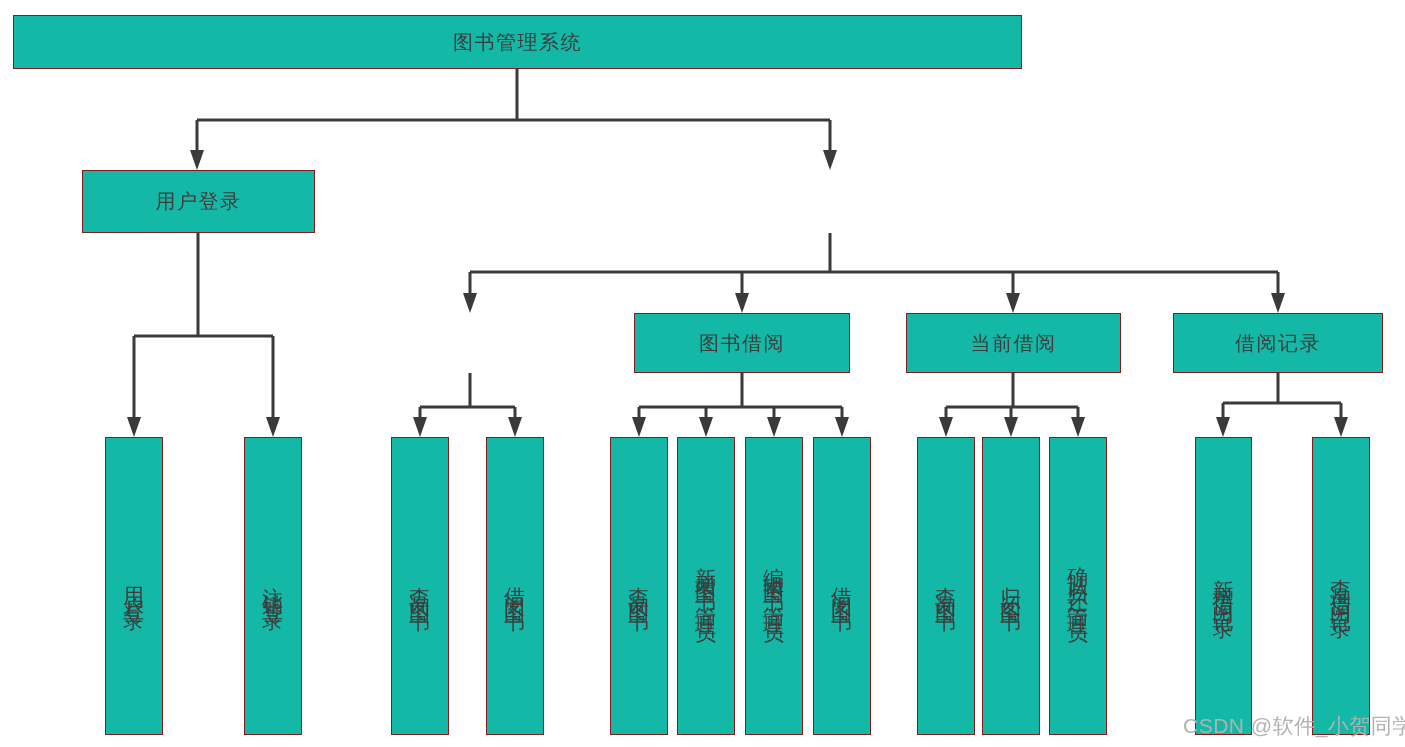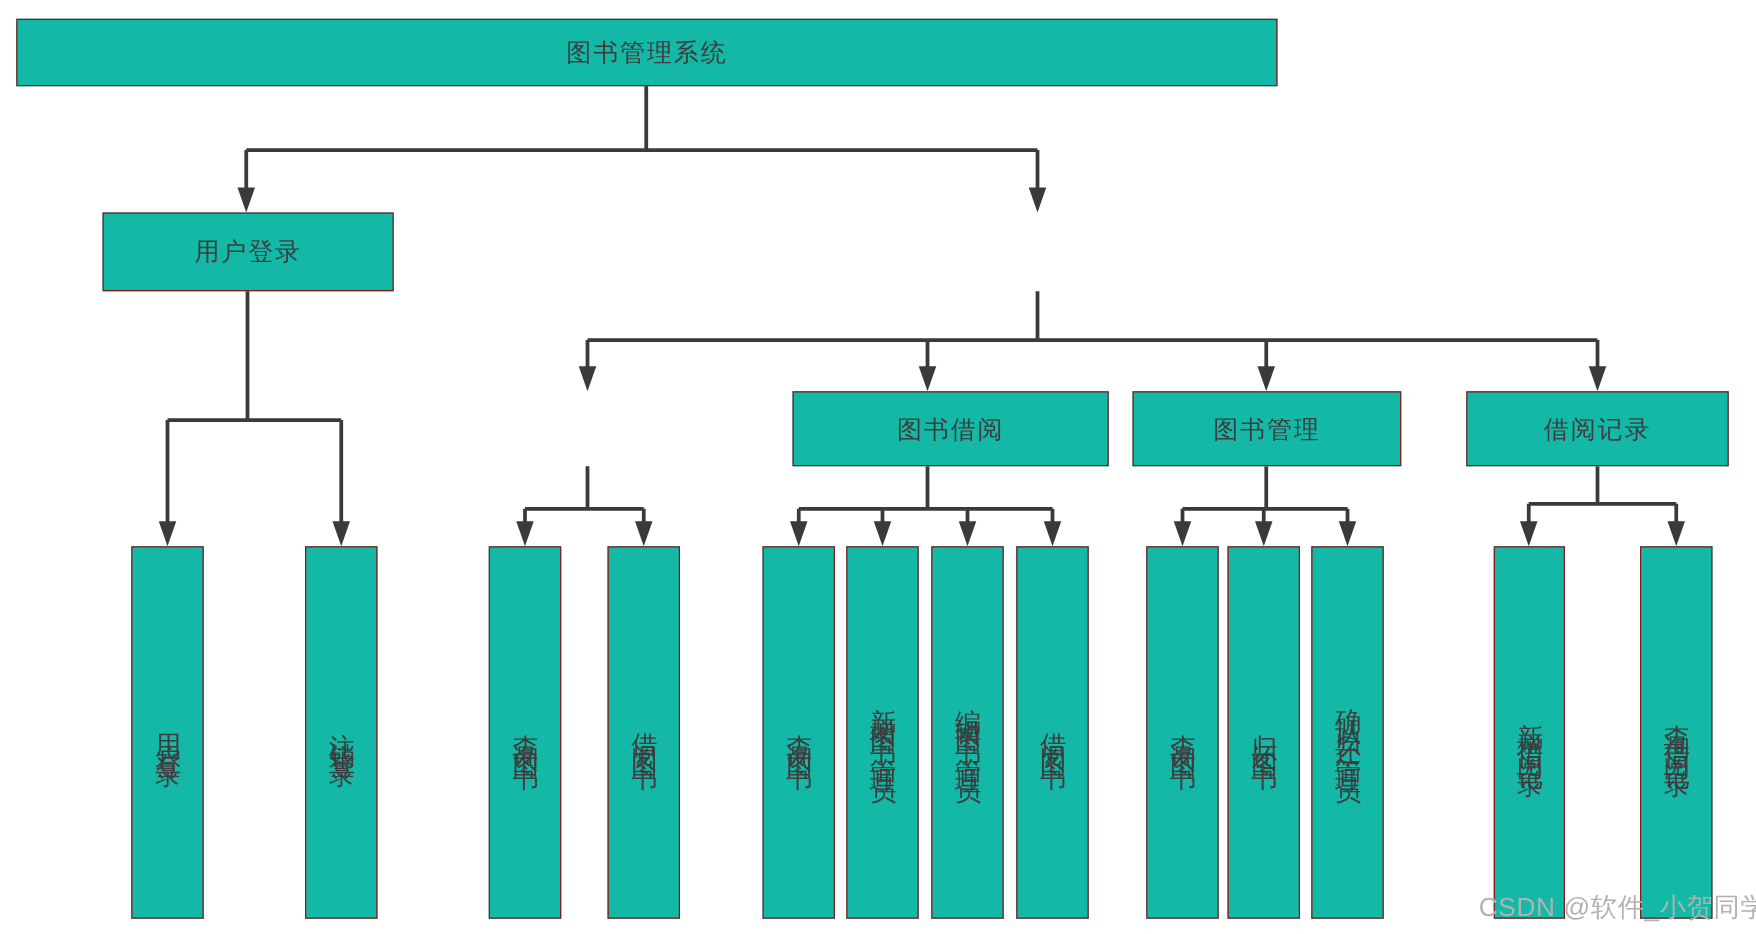--- a/index.html
+++ b/index.html
@@ -69,25 +69,25 @@
   </svg>
 
   <div class="box" style="left:13px;top:15px;width:1009px;height:54px">
     <span class="h-label">图书管理系统</span>
   </div>
 
   <div class="box" style="left:82px;top:170px;width:233px;height:63px">
     <span class="h-label">用户登录</span>
   </div>
 
-  <div class="box" style="left:634px;top:313px;width:253px;height:60px">
+  <div class="box" style="left:634px;top:313px;width:216px;height:60px">
     <span class="h-label">图书借阅</span>
   </div>
   <div class="box" style="left:906px;top:313px;width:215px;height:60px">
-    <span class="h-label">图书管理</span>
+    <span class="h-label">当前借阅</span>
   </div>
   <div class="box" style="left:1173px;top:313px;width:210px;height:60px">
     <span class="h-label">借阅记录</span>
   </div>
 
   <div class="box v" style="left:105px;top:437px;width:58px;height:298px">
     <span class="v-label">用户登录</span>
   </div>
   <div class="box v" style="left:244px;top:437px;width:58px;height:298px">
     <span class="v-label">注销登录</span>

